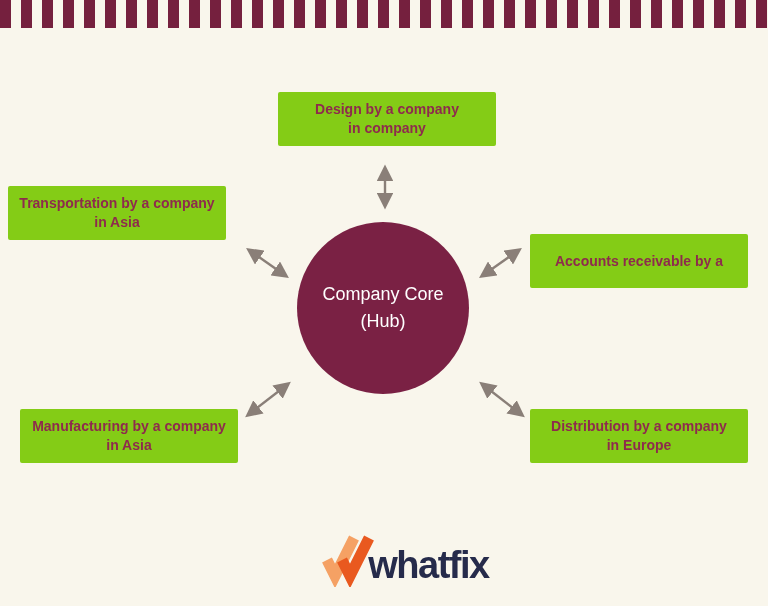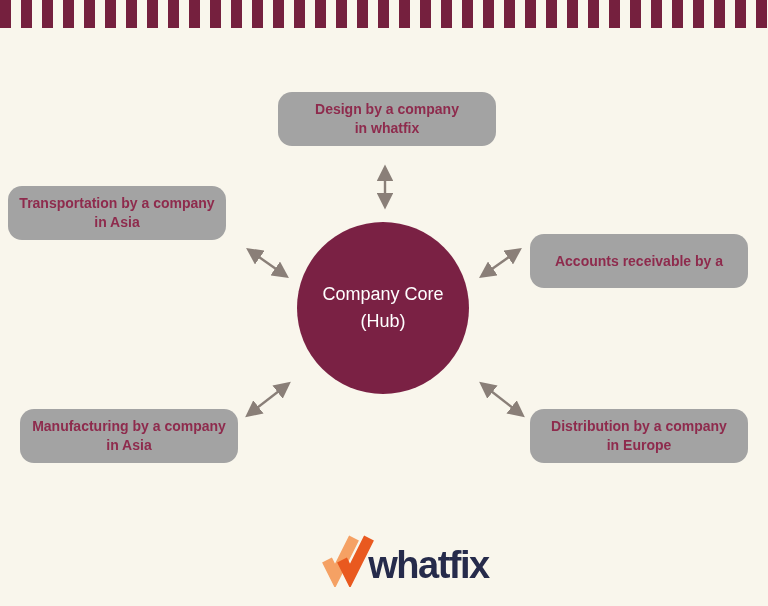--- a/index.html
+++ b/index.html
@@ -7,21 +7,21 @@
     position:relative; width:768px; height:606px; background:#F9F6EC;
     font-family:"Liberation Sans", sans-serif; overflow:hidden;
   }
   .stripes {
     position:absolute; left:0; top:0; width:768px; height:28px;
     background:repeating-linear-gradient(90deg,
       #75203E 0px, #75203E 11px, #F9F6EC 11px, #F9F6EC 21px);
   }
   .node {
     position:absolute; width:218px; height:54px;
-    background:#a3a3a3; border-radius:14px;
+    background:#84cc16; border-radius:2px;
     display:flex; flex-direction:column; align-items:center; justify-content:center;
     color:#8E2B4D; font-size:14px; font-weight:600; line-height:19px; text-align:center;
   }
   .node-top { left:278px; top:92px; }
   .node-tl  { left:8px;  top:186px; }
   .node-tr  { left:530px; top:186px;margin-top:48px; }
   .node-bl  { left:20px;  top:409px; }
   .node-br  { left:530px; top:409px; }
   .hub {
     position:absolute; left:297px; top:222px; width:172px; height:172px;
@@ -41,21 +41,21 @@
 </style>
 </head>
 <body>
 
 <div class="canvas">
 
   <div class="stripes"></div>
 
   <div class="node node-top">
     <span>Design by a company</span>
-    <span>in whatfix</span>
+    <span>in company</span>
   </div>
 
   <div class="node node-tl">
     <span>Transportation by a company</span>
     <span>in Asia</span>
   </div>
 
   <div class="node node-tr">
     <span>Accounts receivable by a</span>
   </div>

